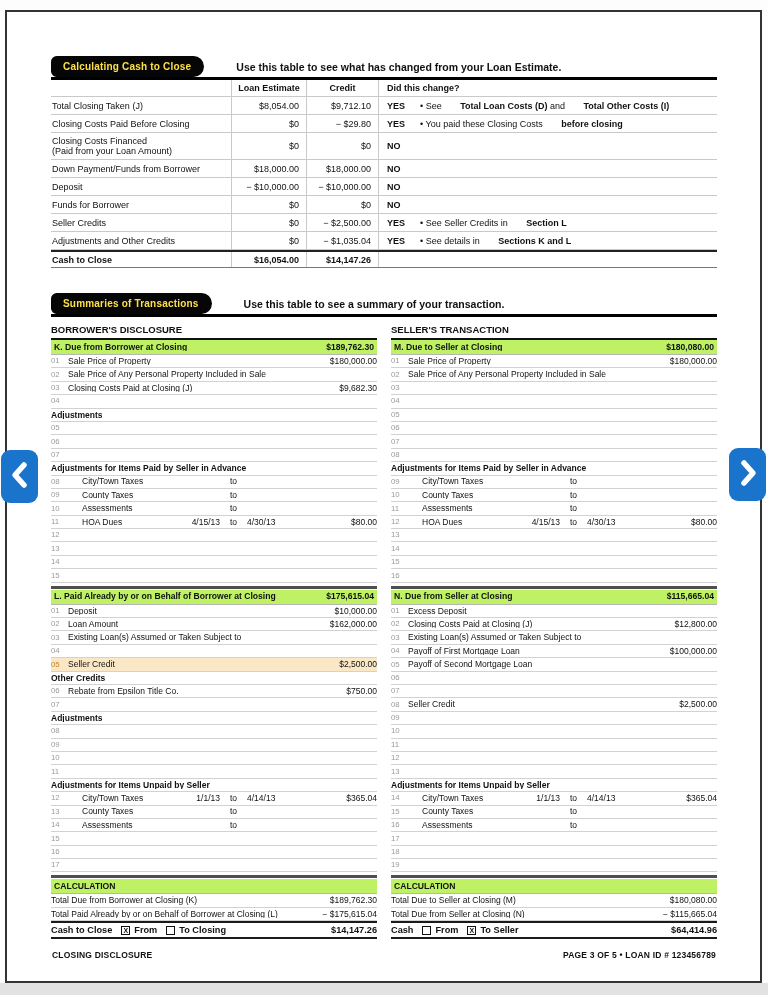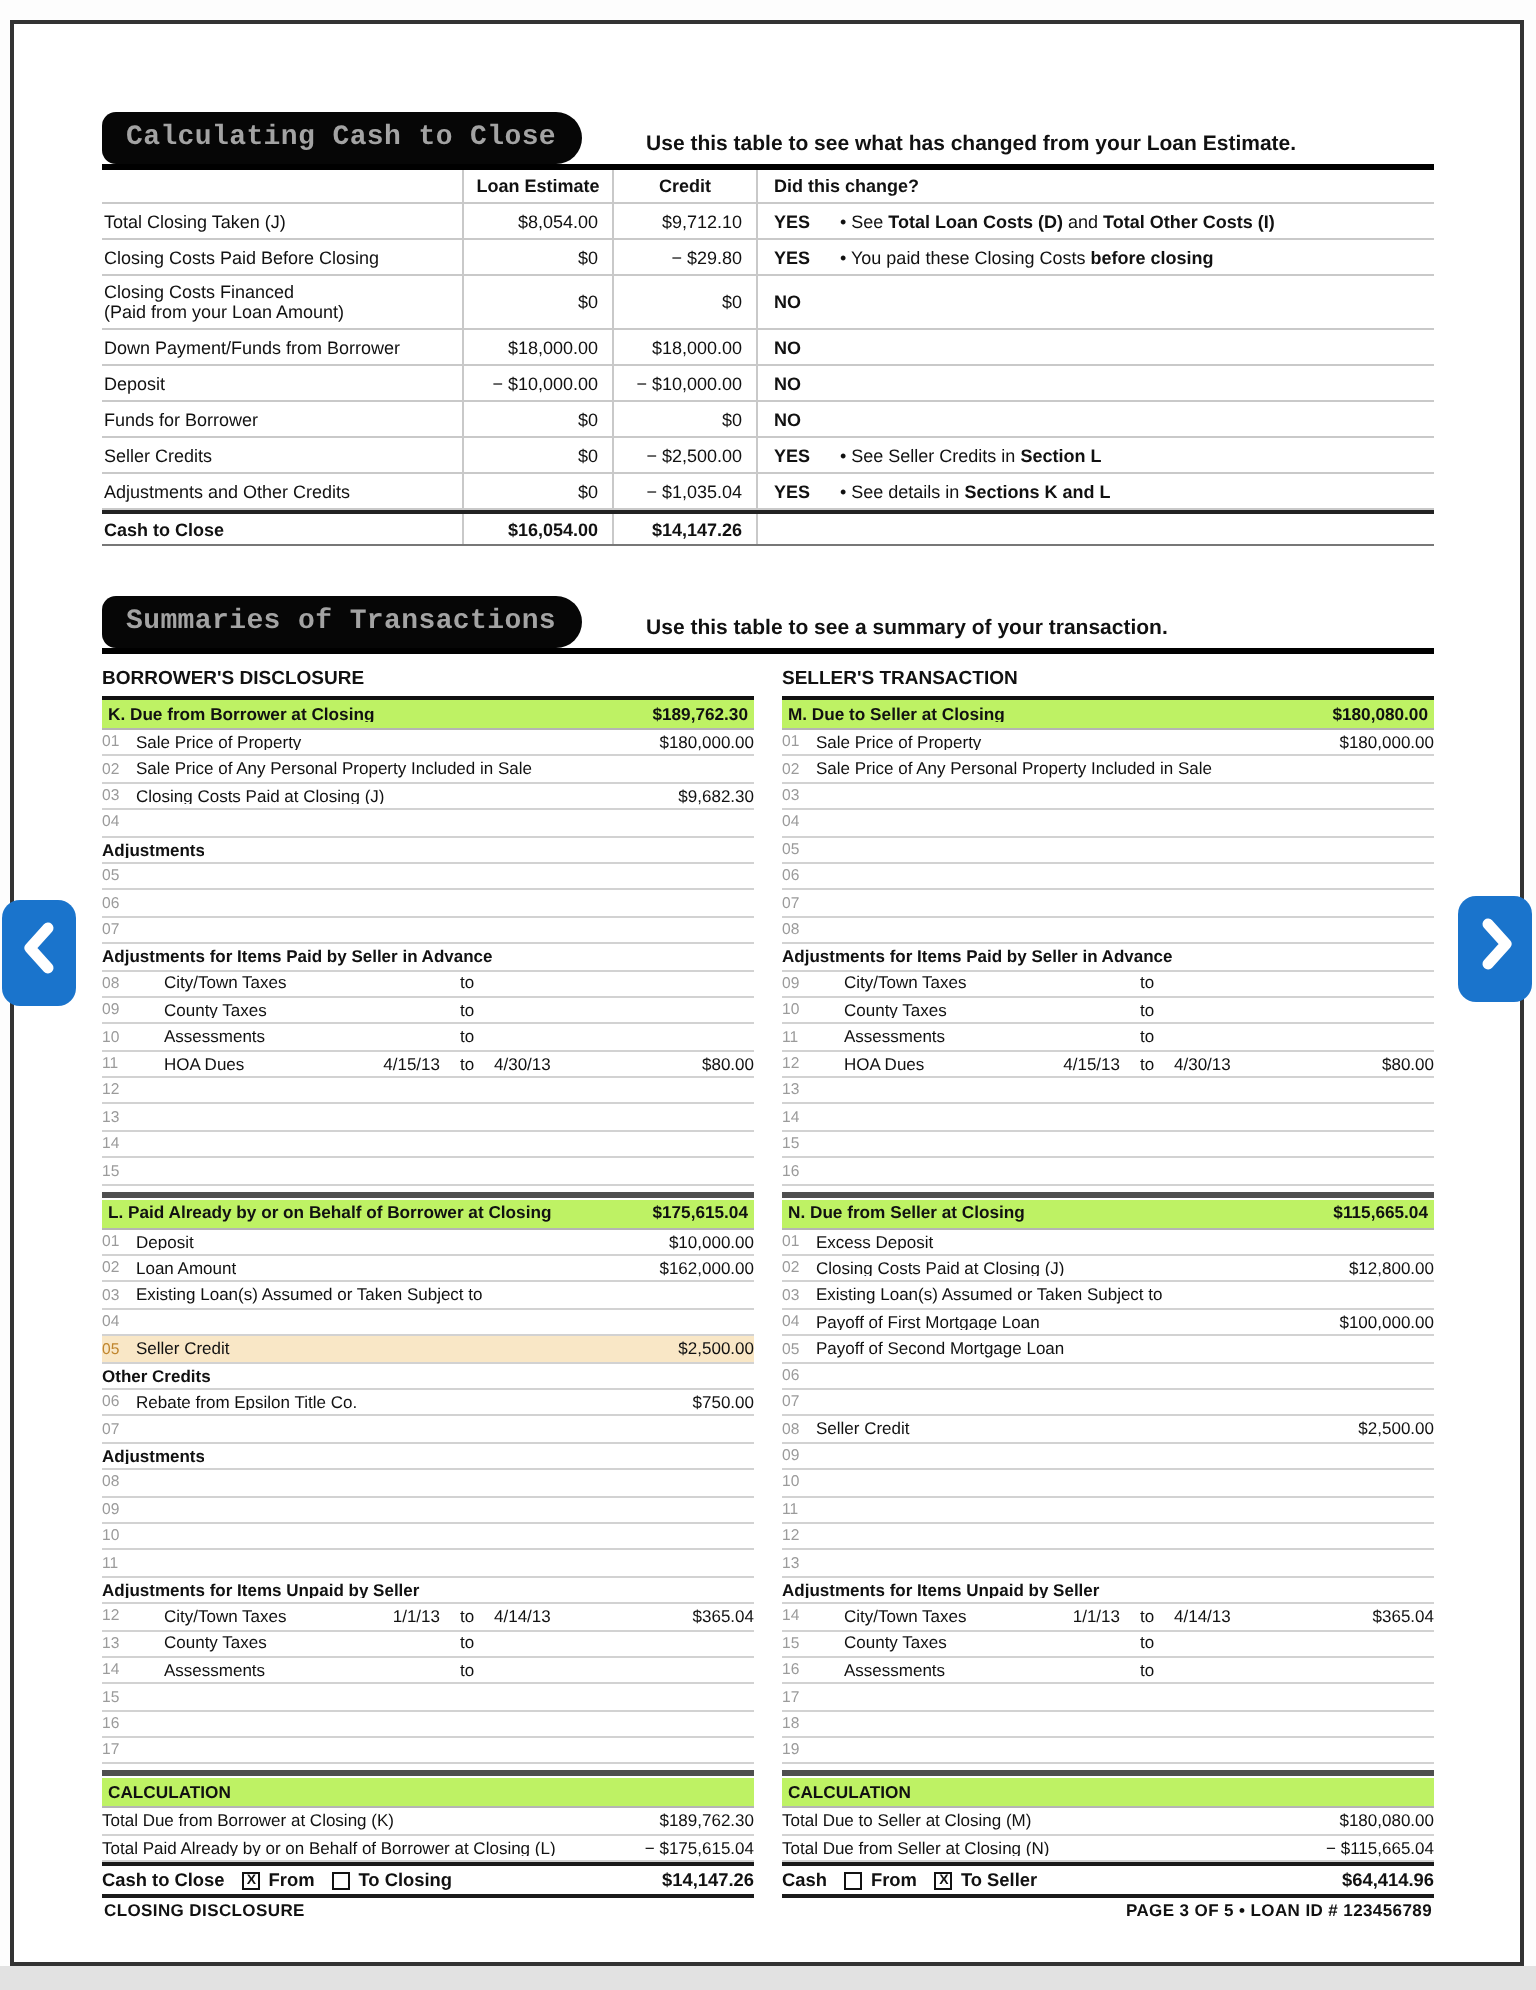--- a/index.html
+++ b/index.html
@@ -4,33 +4,33 @@
 <style>
   * { margin:0; padding:0; box-sizing:border-box; }
   html,body { width:768px; height:995px; background:#fdfdfd; font-family:"Liberation Sans", sans-serif; color:#111; overflow:hidden; }
   .stage { position:relative; width:768px; height:995px; }
   .bottom-strip { position:absolute; left:0; top:983px; width:768px; height:12px; background:#e2e2e2; }
   .page { position:absolute; left:5px; top:10px; width:757px; height:973px; background:#fff; border:2px solid #333; }
   .content { padding:44px 43px 0 44px; }
 
   
   .sec-head { display:flex; align-items:flex-end; border-bottom:3px solid #000; }
-  .tab { background:#060606; color:#a3a3a3; font-weight:bold; font-size:14px; padding:5px 13px 5px 12px; border-radius:7px 13px 13px 7px; letter-spacing:.2px; white-space:nowrap;font-family:Liberation Mono, monospace; }
+  .tab { background:#060606; color:#fde047; font-weight:bold; font-size:10px; padding:5px 13px 5px 12px; border-radius:7px 13px 13px 7px; letter-spacing:.2px; white-space:nowrap; }
   .intro { font-weight:bold; font-size:10.5px; margin-left:32px; padding-bottom:4px; }
 
   
   .ct-row { display:flex; align-items:stretch; border-bottom:1px solid #c9c9c9; min-height:18px; font-size:9px; }
   .ct-row.twoline { min-height:27px; }
   .ct-label { width:180px; display:flex; flex-direction:column; justify-content:center; padding:2px 4px 2px 1px; }
   .ct-money { width:75px; border-left:1px solid #c9c9c9; display:flex; align-items:center; justify-content:flex-end; padding-right:7px; white-space:nowrap; }
   .ct-money.final { width:72px; }
   .ct-note { flex:1; border-left:1px solid #c9c9c9; padding-left:8px; display:flex; align-items:center; }
   .ct-note .change { font-weight:bold; width:33px; flex:none; }
   .ct-note .np { white-space:pre; }
-  .ct-note .np.b { font-weight:bold; }
+  .ct-note .np.b { font-weight:bold;margin-left:16px; }
   .ct-head { font-weight:bold; min-height:17px; }
   .ct-head .ct-money { justify-content:center; padding-right:0; }
   .ct-row.bold-row { font-weight:bold; border-top:2px solid #222; border-bottom:1.5px solid #777; }
 
   
   .summaries { margin-top:25px; }
   .cols { display:flex; gap:14px; margin-top:3px; }
   .col { flex:1; min-width:0; }
   .col-title { font-weight:bold; font-size:9.5px; border-bottom:2px solid #111; padding:4px 0 3px; }
   .s-row { display:flex; align-items:center; font-size:8.5px; height:13.4px; border-bottom:1px solid #d2d2d2; line-height:1; white-space:nowrap; }

